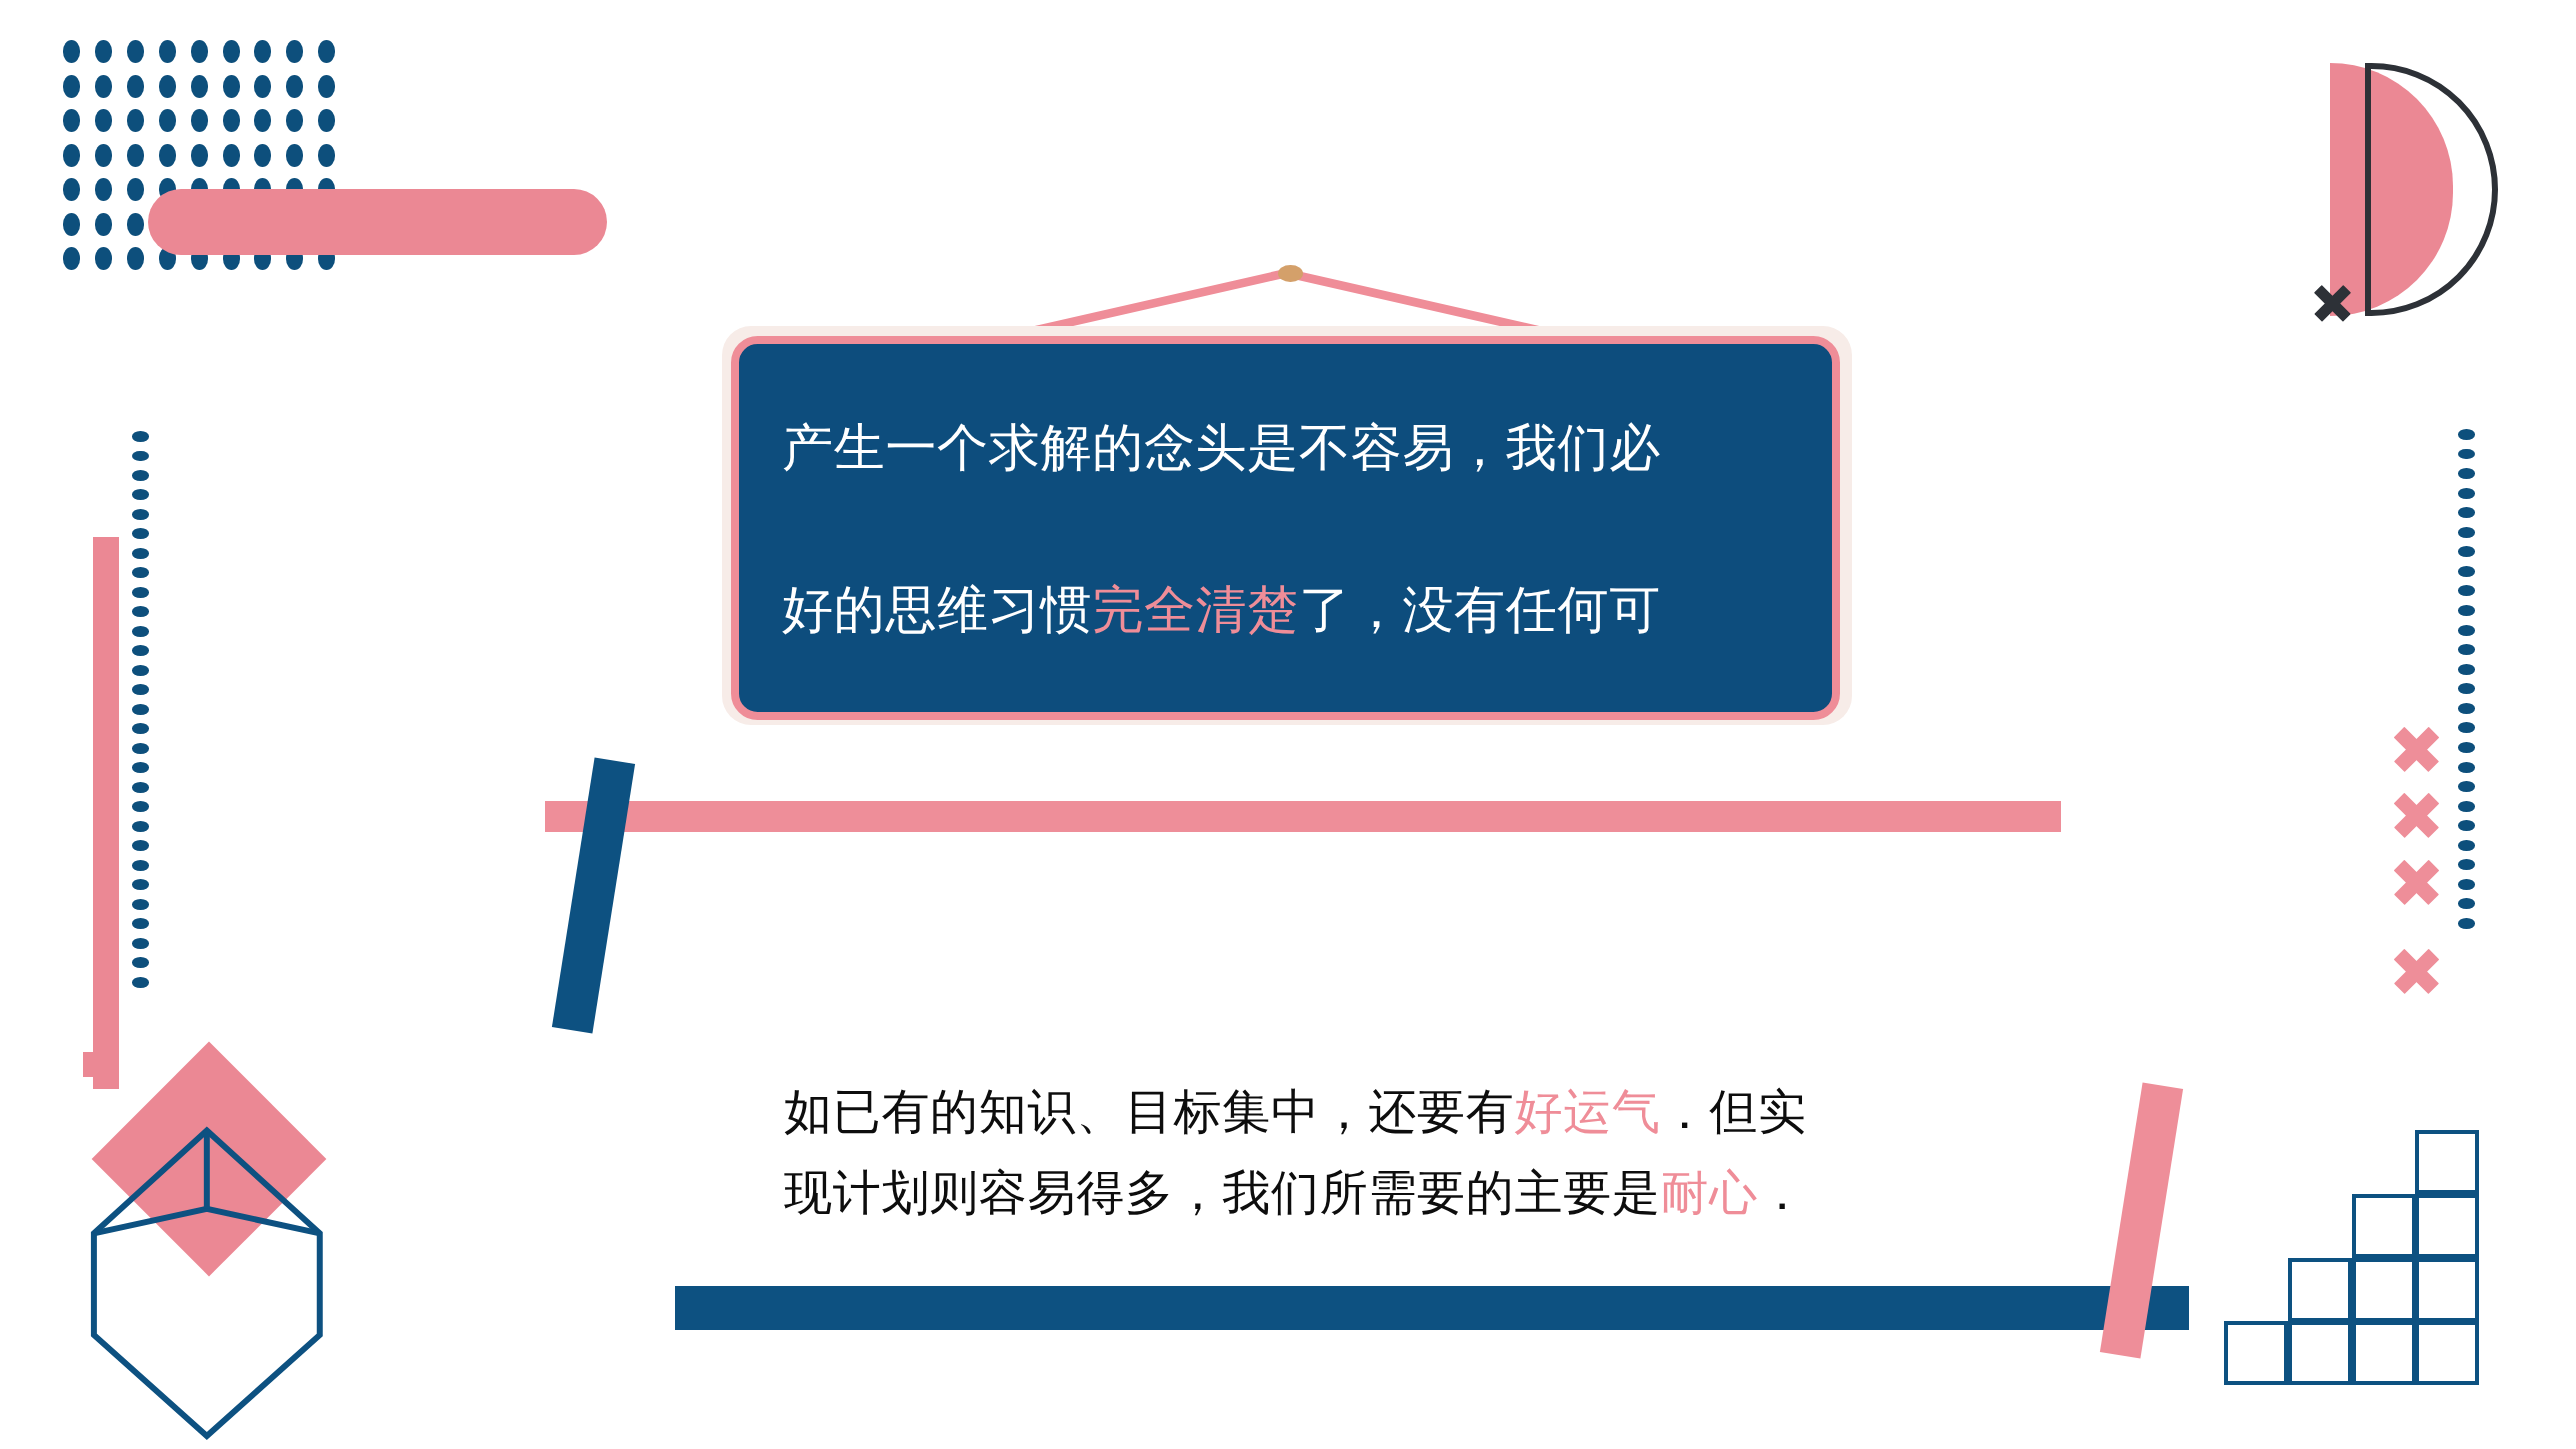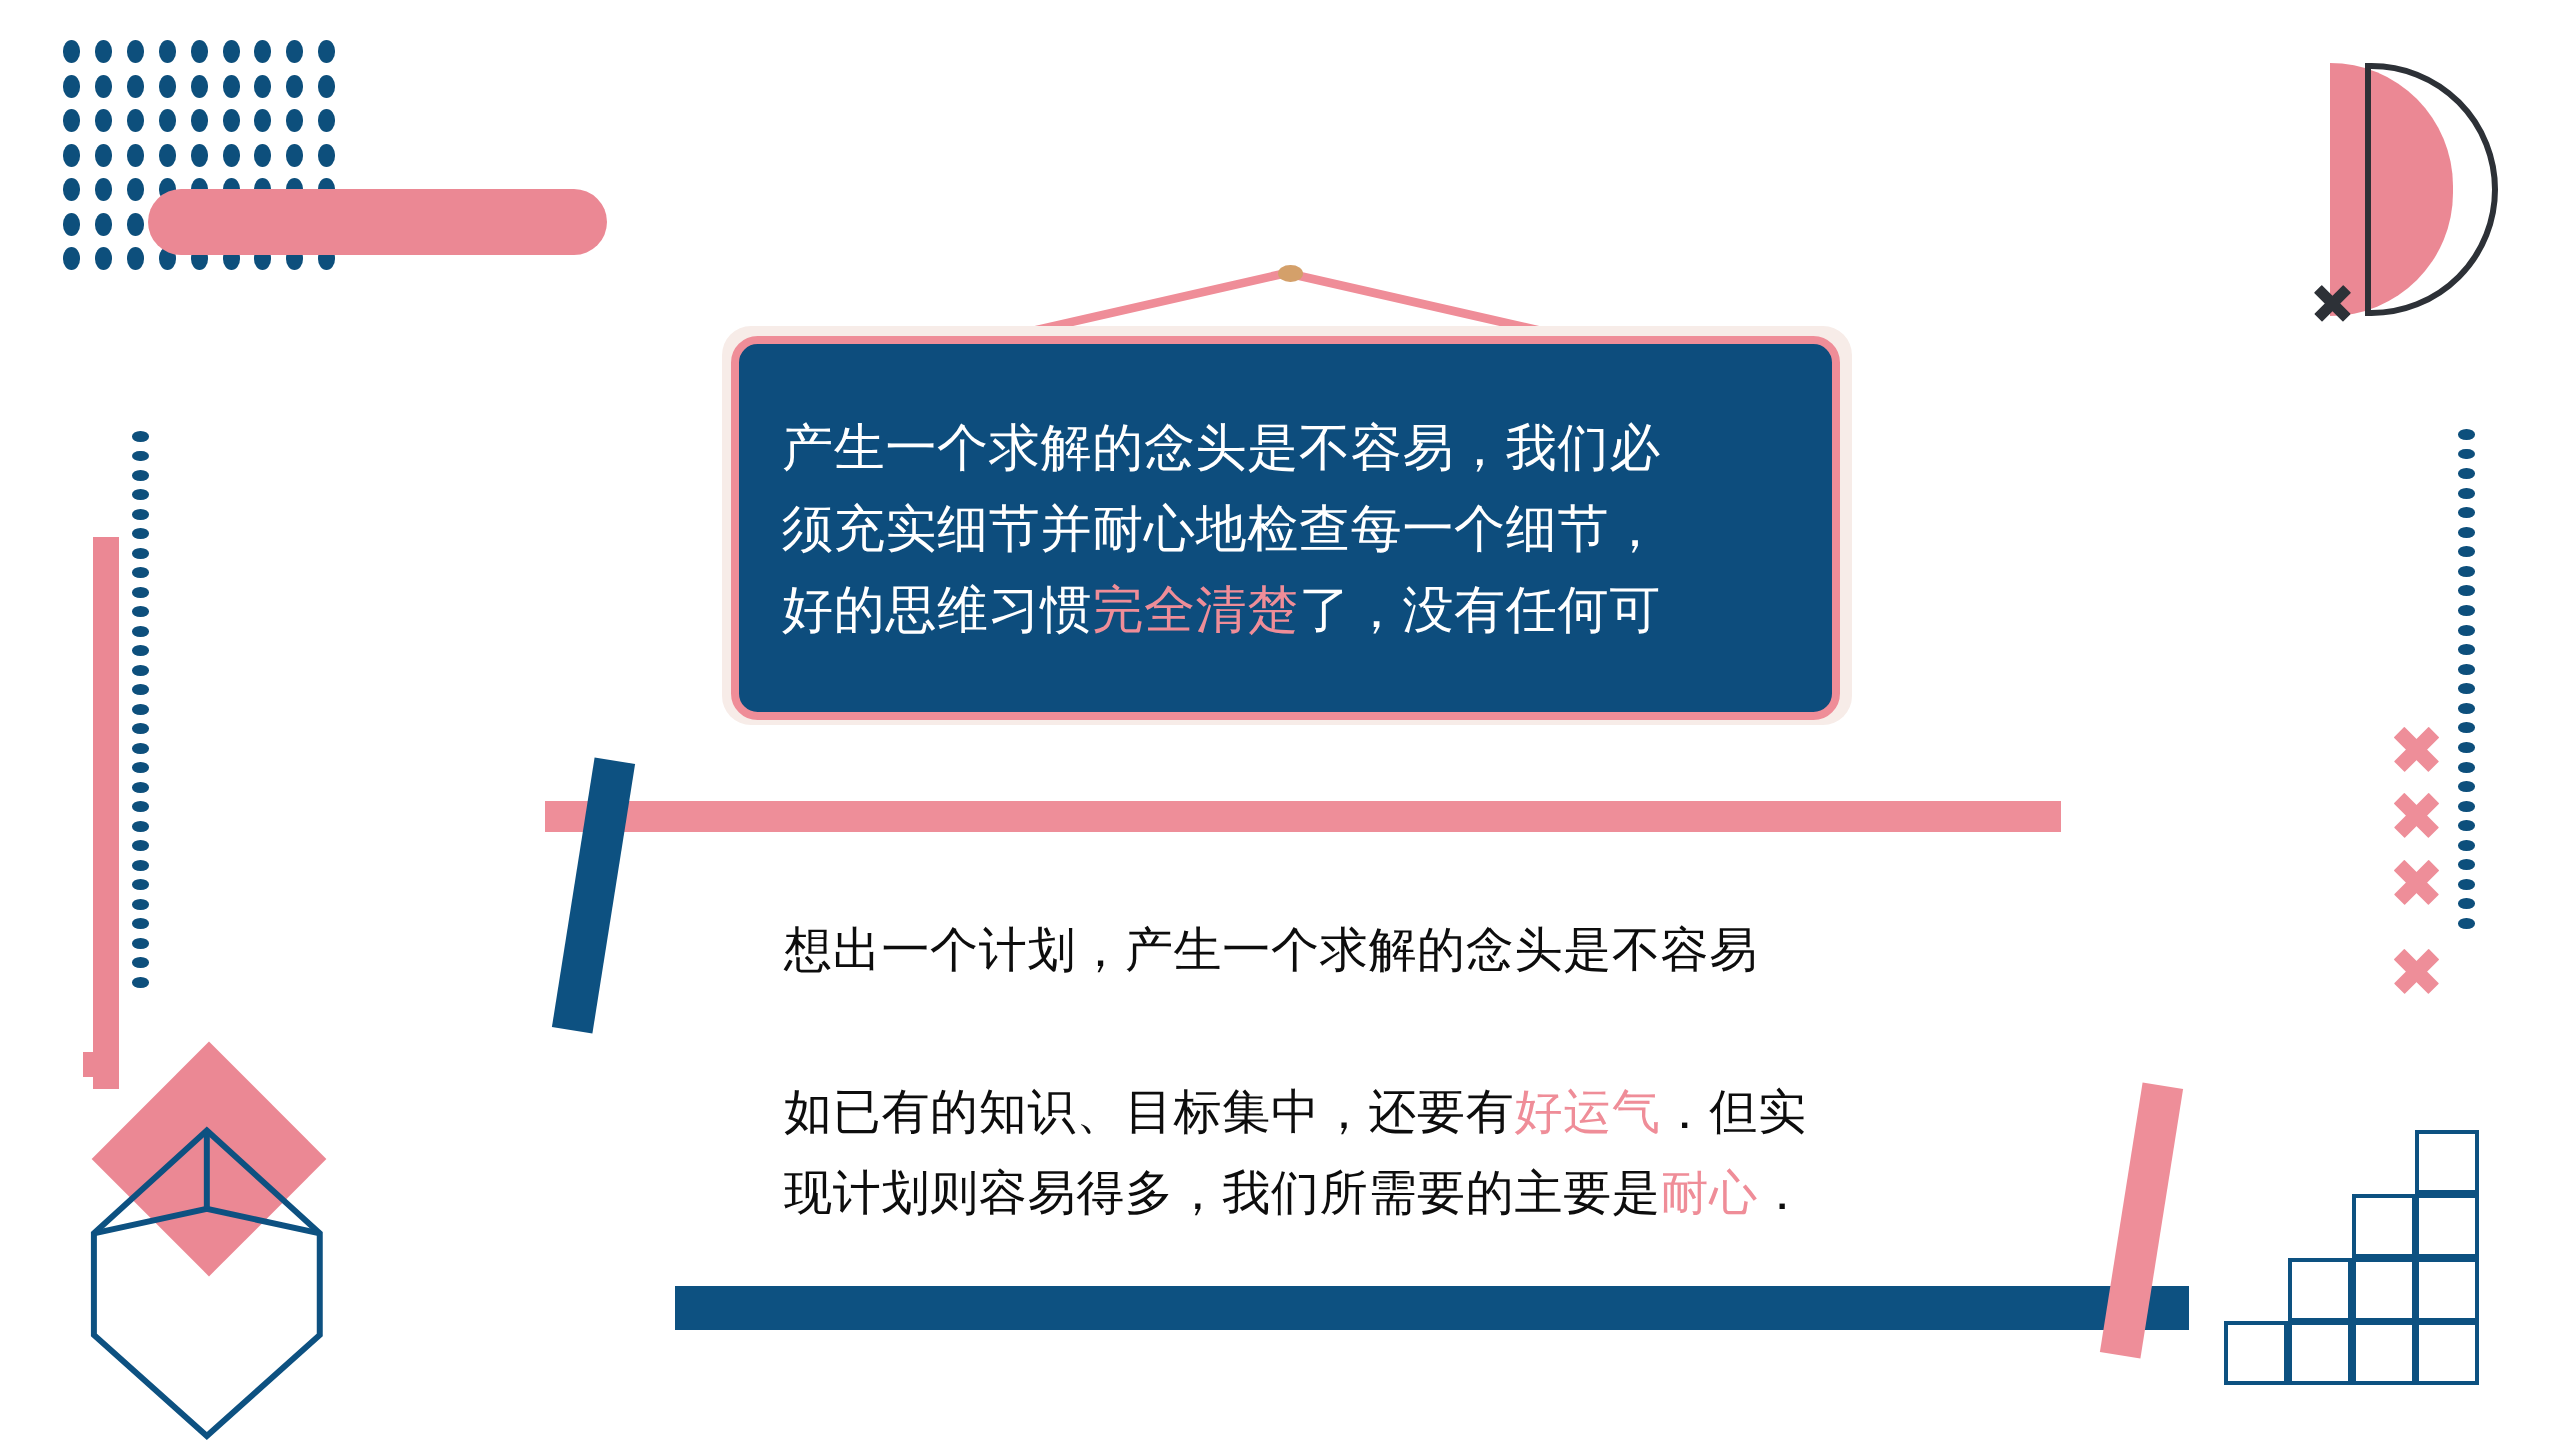--- a/index.html
+++ b/index.html
@@ -400,19 +400,19 @@
       <div class="cell" style="left: 191px; top: 0px; border-color: rgb(13, 81, 129);"></div>
     </div>
 
   <svg class="abs" id="hang-string" viewBox="0 0 900 110">
     <polyline points="0,108 448,6 896,108" fill="none" stroke="#ef8d98" stroke-width="13"></polyline>
   </svg>
   <div class="abs" id="nail"></div>
 
   <div class="abs" id="card-shadow"></div>
   <div class="abs" id="card">
-    <div id="card-text"><span>产生一个求解的念头是不容易，我们必</span><br><span>须充实细节并耐心地检查每一个细节，</span><br><span>好的思维习惯</span><span class="hl">完全清楚</span><span>了，没有任何可</span><br></div>
-  </div>
-
-  <div class="abs" id="body-text"><span>想出一个计划，产生一个求解的念头是不容易</span><br><br><span>如已有的知识、目标集中，还要有</span><span class="hl">好运气</span><span>．但实</span><br><span>现计划则容易得多，我们所需要的主要是</span><span class="hl">耐心</span><span>．</span></div>
+    <div id="card-text"><span>产生一个求解的念头是不容易，我们必</span><br><br><span>好的思维习惯</span><span class="hl">完全清楚</span><span>了，没有任何可</span><br></div>
+  </div>
+
+  <div class="abs" id="body-text"><br><br><span>如已有的知识、目标集中，还要有</span><span class="hl">好运气</span><span>．但实</span><br><span>现计划则容易得多，我们所需要的主要是</span><span class="hl">耐心</span><span>．</span></div>
 
 </div>
 
 
 </body></html>

